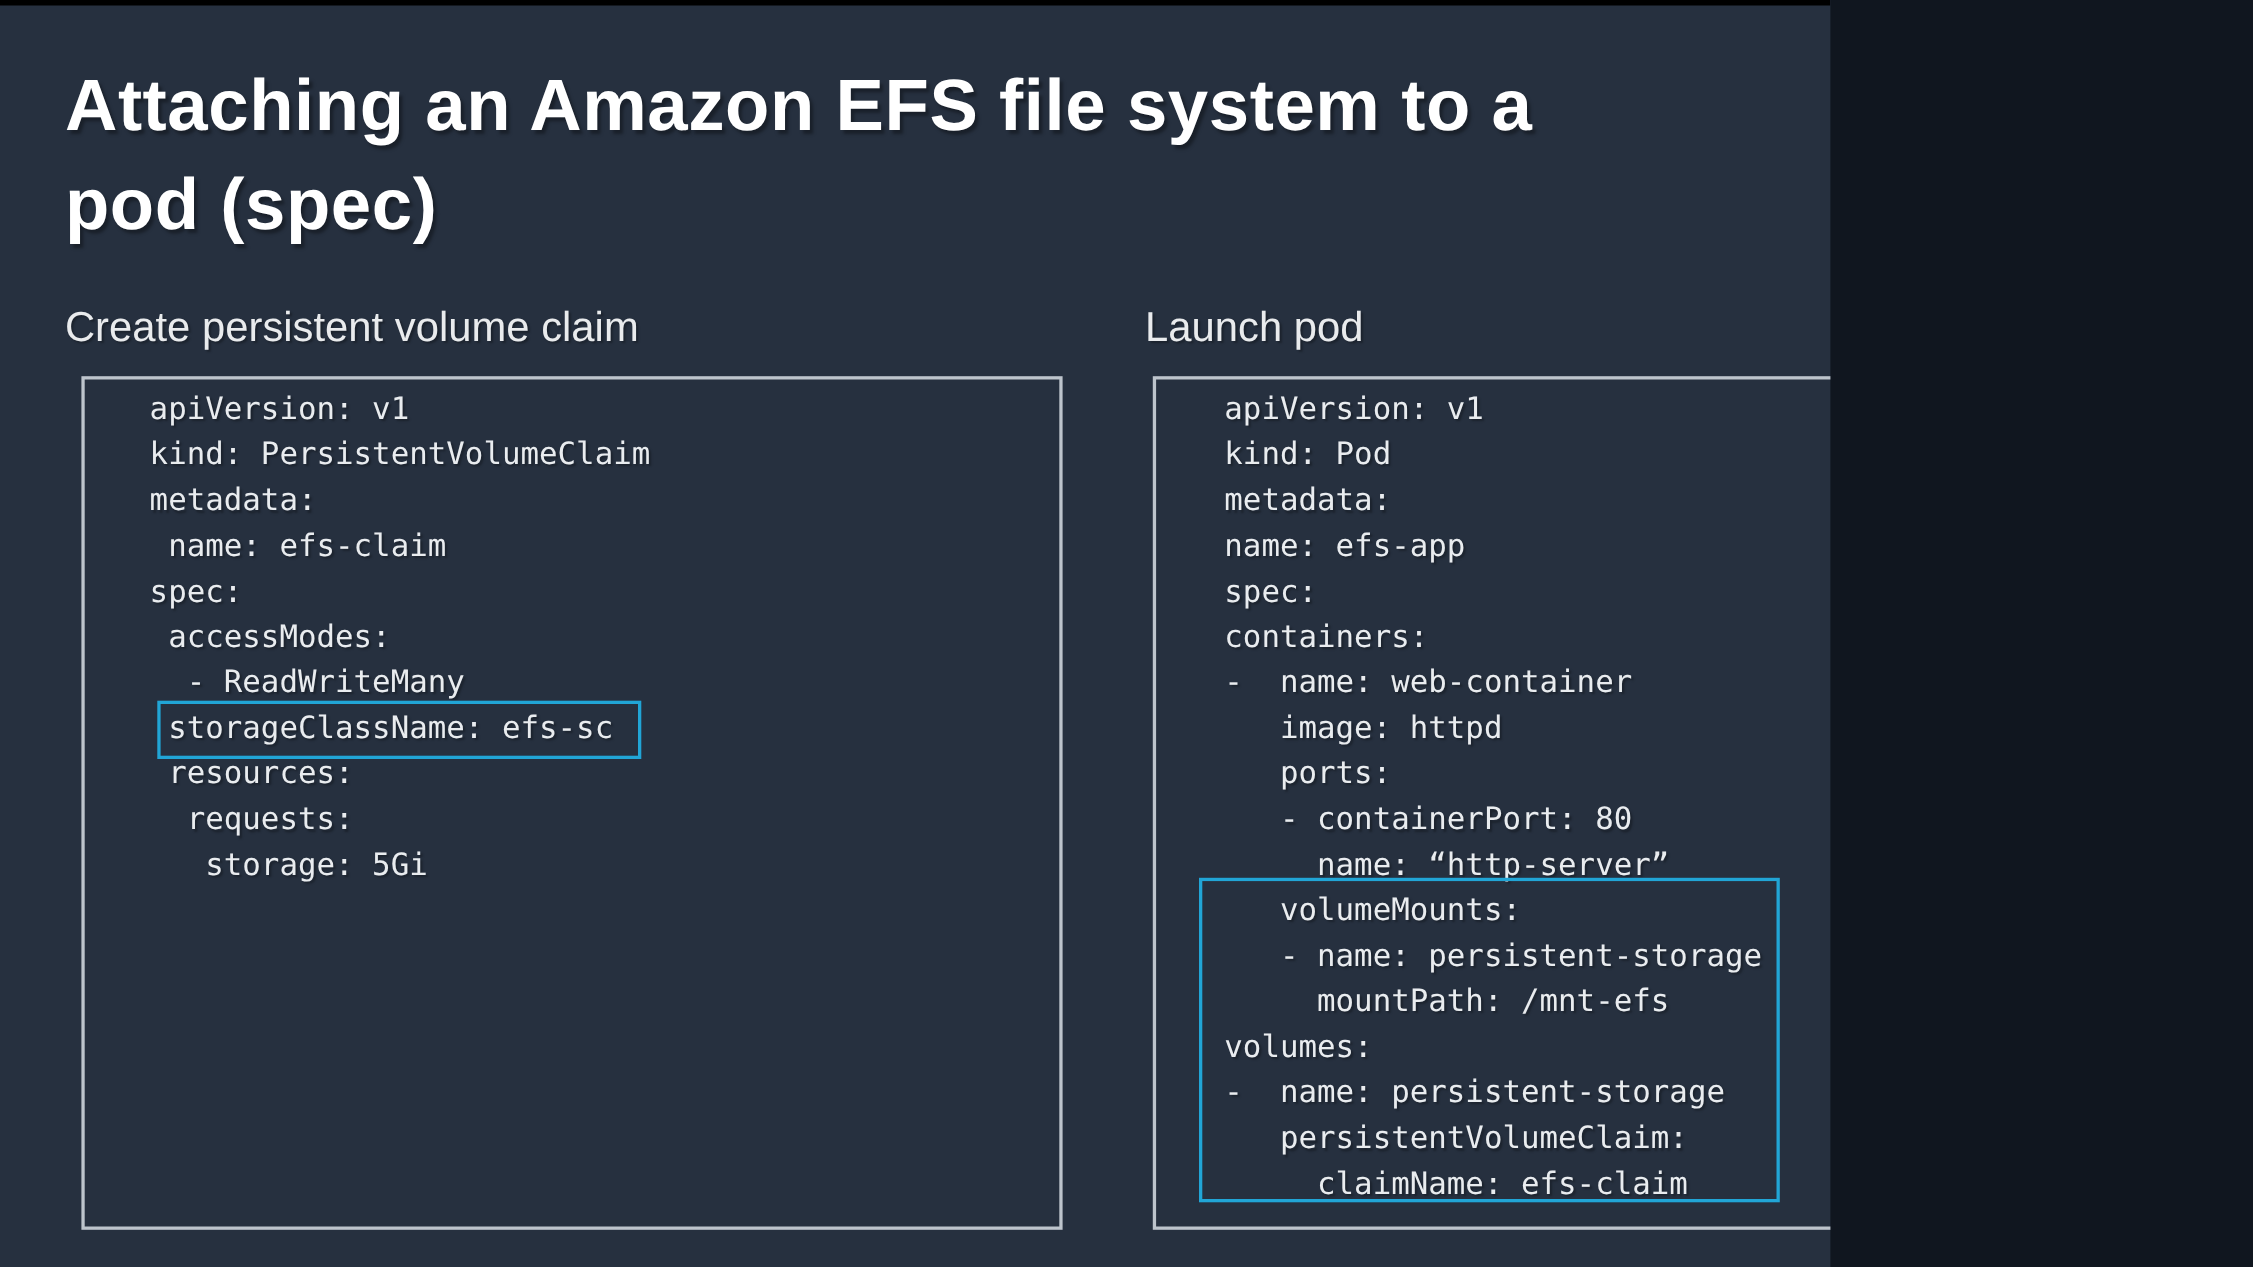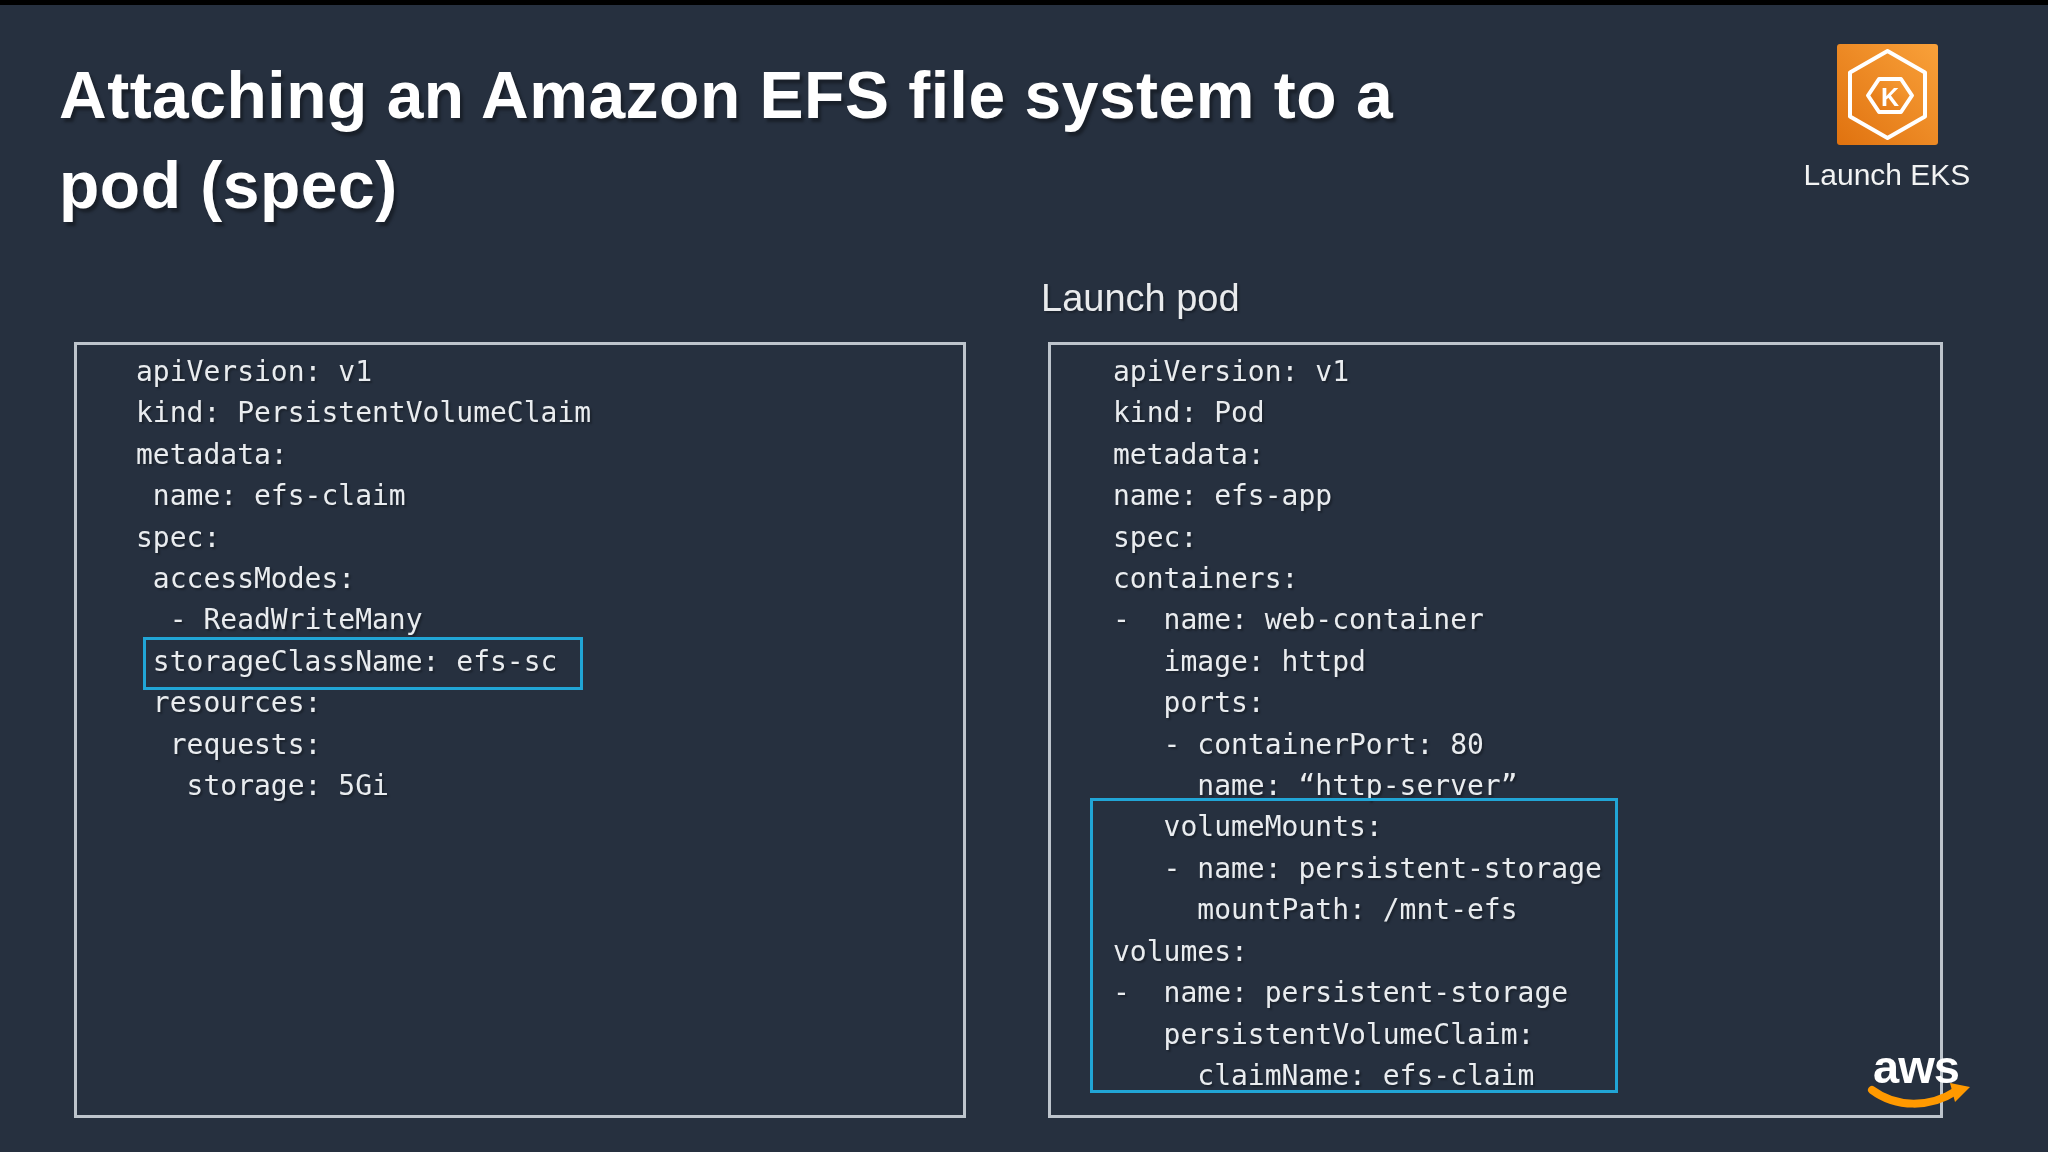--- a/index.html
+++ b/index.html
@@ -1,18 +1,18 @@
 <!DOCTYPE html>
 <html><head>
 <meta charset="utf-8">
 <style>
   html, body { margin: 0; padding: 0; background: #10161f; }
   .slide {
     position: relative;
-    width: 2048px;
+    width: 1664px;
     height: 1152px;
     background: #26303F;
     overflow: hidden;
     font-family: "Liberation Sans", sans-serif;
   }
   .topbar {
     position: absolute; left: 0; top: 0;
     width: 100%; height: 5px; background: #000;
   }
   .page-title {
@@ -91,20 +91,21 @@
         </linearGradient>
       </defs>
       <rect width="101" height="101" rx="3" fill="url(#eksgrad)"></rect>
       <path d="M50.5 7 L88 28.5 L88 72.5 L50.5 94 L13 72.5 L13 28.5 Z" fill="none" stroke="#ffffff" stroke-width="4" stroke-linejoin="round"></path>
       <path d="M31 51.5 L42 35 L64 35 L75 51.5 L64 68 L42 68 Z" fill="url(#eksgrad)" stroke="#ffffff" stroke-width="4" stroke-linejoin="round"></path>
       <text x="53" y="52.5" font-size="25" font-weight="bold" fill="#ffffff" text-anchor="middle" dominant-baseline="central">K</text>
     </svg>
     <div class="eks-label">Launch EKS</div>
   </div>
 
+  <div class="section-heading heading-left">Create persistent volume claim</div>
 
   <div class="section-heading heading-right">Launch pod</div>
 
   <div class="codebox codebox-left">
     <pre>apiVersion: v1
 kind: PersistentVolumeClaim
 metadata:
  name: efs-claim
 spec:
  accessModes:

